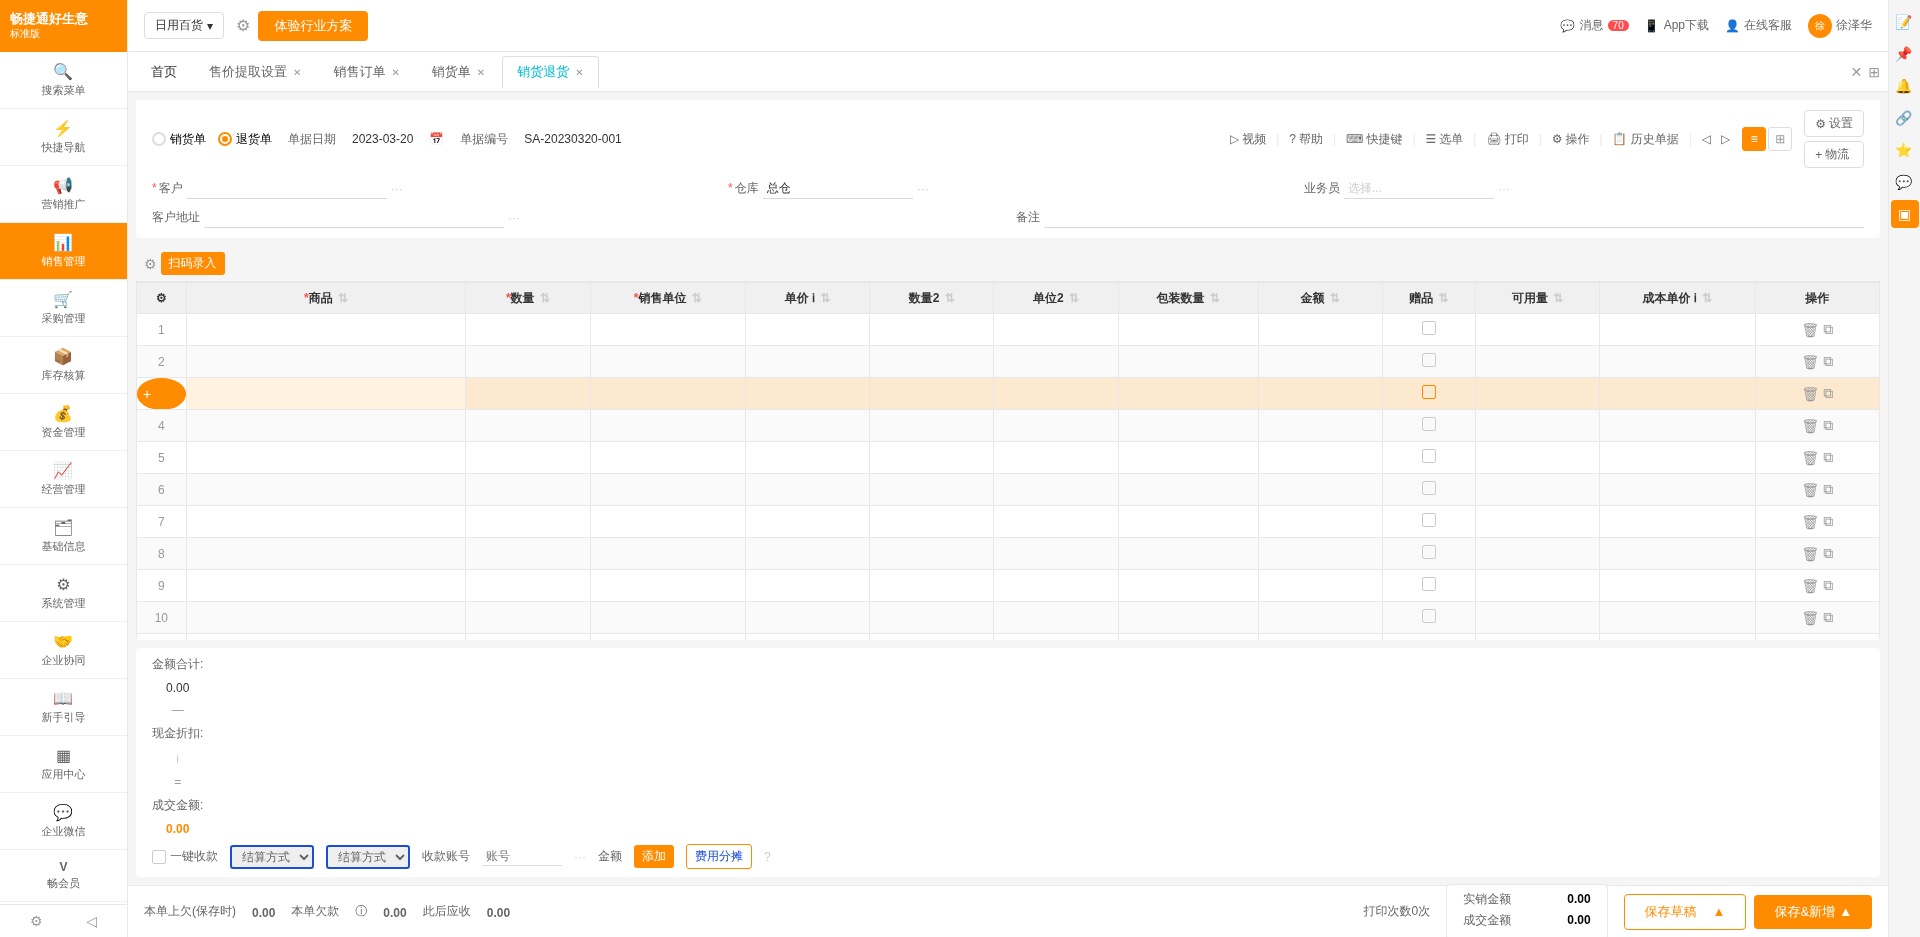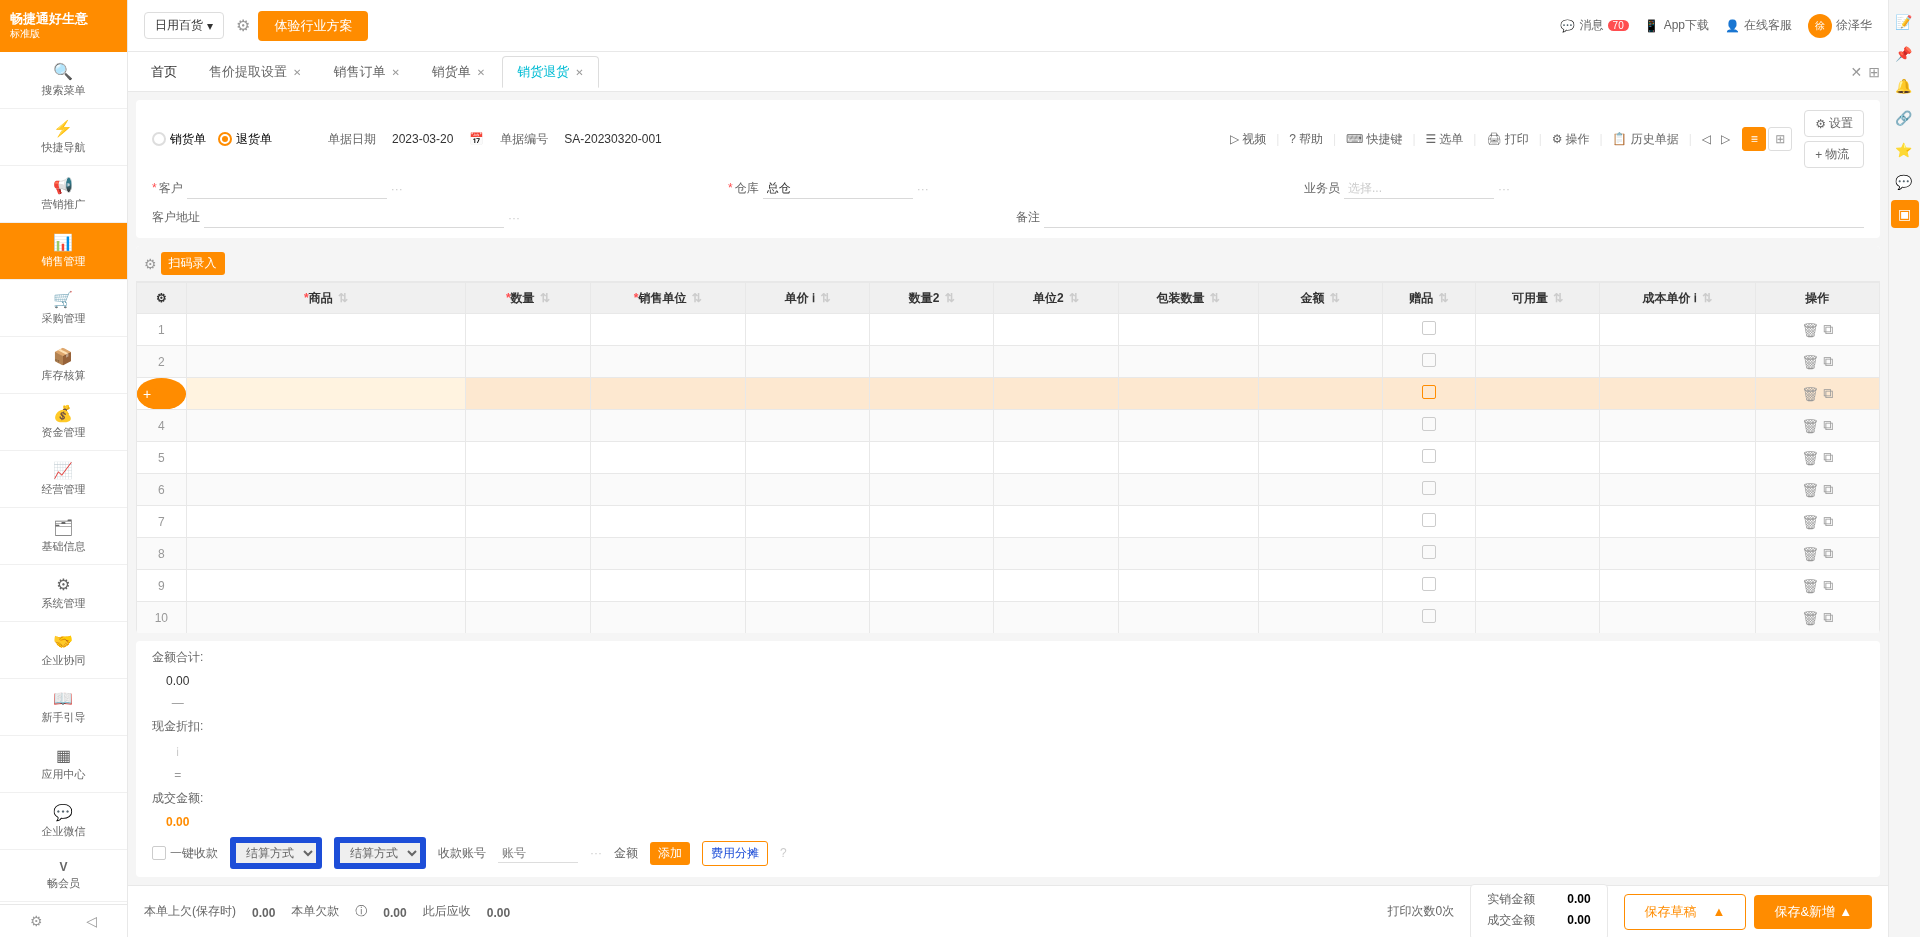--- a/index.html
+++ b/index.html
@@ -88,26 +88,26 @@
     .subtotal-row td { background: #fffbe6; font-weight: bold; border-top: 2px solid #e8e8e8; }
 
     
     .footer { background: #fff; border-radius: 4px; padding: 8px 16px; flex-shrink: 0; }
     .footer-top { display: flex; align-items: center; gap: 16px; margin-bottom: 8px; font-size: 12px; color: #666; }
     .footer-calc { display: flex; align-items: center; gap: 8px; flex-direction: column; }
     .footer-amount { color: #333; }
     .footer-result { color: #ff8c00; font-weight: bold; }
     .footer-bottom { display: flex; align-items: center; gap: 12px; font-size: 12px; color: #666; flex-wrap: wrap; }
     .footer-cb { display: flex; align-items: center; gap: 4px; }
-    .footer-select { border: 6px solid #1d4ed8; border-radius: 3px; padding: 2px 6px; font-size: 12px; color: #666; }
+    .footer-select { border: 2px solid #1d4ed8; border-radius: 3px; padding: 2px 6px; font-size: 12px; color: #666; }
     .footer-input { border: none; border-bottom: 1px solid #ddd; padding: 2px 4px; font-size: 12px; width: 80px; }
     .footer-dots { color: #ccc; cursor: pointer; }
     .add-fee-btn { background: #ff8c00; color: #fff; border: none; padding: 3px 8px; border-radius: 3px; font-size: 12px; cursor: pointer; }
     .fee-split-btn { background: #fff; color: #1d4ed8; border: 1px solid #ff8c00; padding: 3px 8px; border-radius: 3px; font-size: 12px; cursor: pointer; }
-    .summary-row { display: flex; align-items: center; justify-content: space-between; gap: 16px; margin-bottom: 4px; }
+    .summary-row { display: flex; align-items: center; justify-content: space-between; gap: 40px; margin-bottom: 4px; }
 
     
     .bottom-bar { height: 52px; background: #fff; display: flex; align-items: center; justify-content: space-between; padding: 0 16px; border-top: 1px solid #e8e8e8; flex-shrink: 0; }
     .bottom-info { display: flex; gap: 16px; color: #666; font-size: 12px; align-items: flex-end; }
     .bottom-actions { display: flex; gap: 8px; align-items: center; }
     .btn-save-draft { background: #fff; color: #ff8c00; border: 1px solid #ff8c00; padding: 8px 20px; border-radius: 4px; cursor: pointer; font-size: 13px; display: flex; align-items: center; gap: 16px; }
     .btn-save-new { background: #ff8c00; color: #fff; border: none; padding: 8px 20px; border-radius: 4px; cursor: pointer; font-size: 13px; display: flex; align-items: center; gap: 4px; }
     .right-icon { width: 28px; height: 28px; display: flex; align-items: center; justify-content: center; cursor: pointer; color: #999; font-size: 14px; border-radius: 4px; }
     .right-icon.active { background: #ff8c00; color: #fff; }
 
@@ -265,21 +265,21 @@
               <span>销货单</span>
             </div>
             <div class="radio-item">
               <div class="radio-circle checked">
                 <div class="radio-dot"></div>
               </div>
               <span>退货单</span>
             </div>
           </div>
           <div class="form-meta">
-            <span style="color:#666;margin-left:40px;">单据日期</span>
+            <span style="color:#666;">单据日期</span>
             <span style="color:#333;">2023-03-20</span>
             <span style="color:#999;cursor:pointer;">📅</span>
             <span style="color:#666;">单据编号</span>
             <span style="color:#333;">SA-20230320-001</span>
           </div>
         </div>
         <div style="display:flex;align-items:center;gap:12px;">
           <div class="form-meta-actions">
             <span class="form-action-item">
               <span>▷</span>

